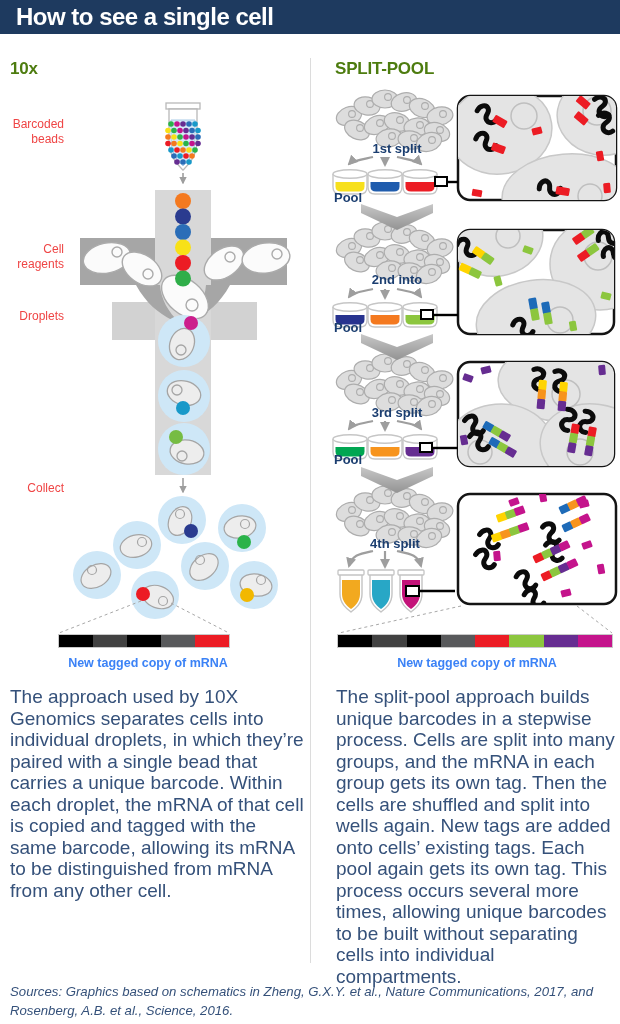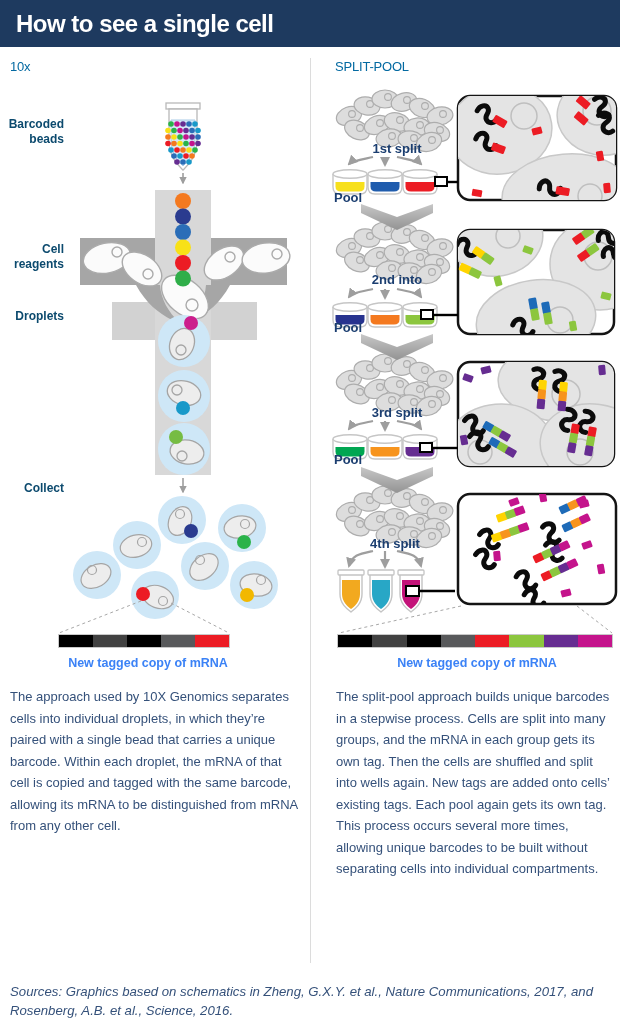--- a/index.html
+++ b/index.html
@@ -1,29 +1,29 @@
 <!DOCTYPE html>
 <html><head>
 <meta charset="utf-8">
 <style>
   html,body{margin:0;padding:0;background:#fff;}
   .page{position:relative;width:620px;height:1024px;background:#fff;overflow:hidden;
         font-family:"Liberation Sans", sans-serif;}
-  .titlebar{position:absolute;left:0;top:0;width:620px;height:47px;background:#1E3A5F;
+  .titlebar{position:absolute;left:0;top:0;width:620px;height:34px;background:#1E3A5F;
             display:flex;align-items:center;}
   .titlebar h1{margin:0 0 0 16px;color:#fff;font-size:24px;font-weight:700;letter-spacing:-.5px;}
-  .colhead{position:absolute;top:59px;font-size:13px;font-weight:400;color:#0369a1;letter-spacing:-.2px;}
+  .colhead{position:absolute;top:59px;font-size:17px;font-weight:700;color:#4d7c0f;letter-spacing:-.2px;}
   .divider{position:absolute;left:310px;top:58px;width:1px;height:905px;background:#DCDCDC;}
   svg.art{position:absolute;left:0;top:0;}
-  .lbl{position:absolute;left:0;width:64px;text-align:right;font-size:12px;font-weight:700;
-       color:#0c4a6e;line-height:1.25;}
+  .lbl{position:absolute;left:0;width:64px;text-align:right;font-size:12px;font-weight:400;
+       color:#ef4444;line-height:1.25;}
   .stage-lbl{position:absolute;width:120px;text-align:center;font-size:13px;font-weight:700;color:#1B3E70;}
   .pool-lbl{position:absolute;width:100px;font-size:13px;font-weight:700;color:#1B3E70;}
   .caption{position:absolute;text-align:center;font-size:12.5px;font-weight:700;color:#3b82f6;}
-  .para{position:absolute;font-size:13px;line-height:21.5px;color:#35517A;}
+  .para{position:absolute;font-size:19px;line-height:21.5px;color:#35517A;}
   .sources{position:absolute;left:10px;top:982px;width:600px;font-size:13.2px;line-height:19px;
            font-style:italic;color:#35517A;}
   .barcode{position:absolute;display:flex;border:1px solid #C9C9C9;box-sizing:border-box;}
   .barcode span{flex:1;}
 </style>
 </head>
 <body>
 
 <div class="page">
 

